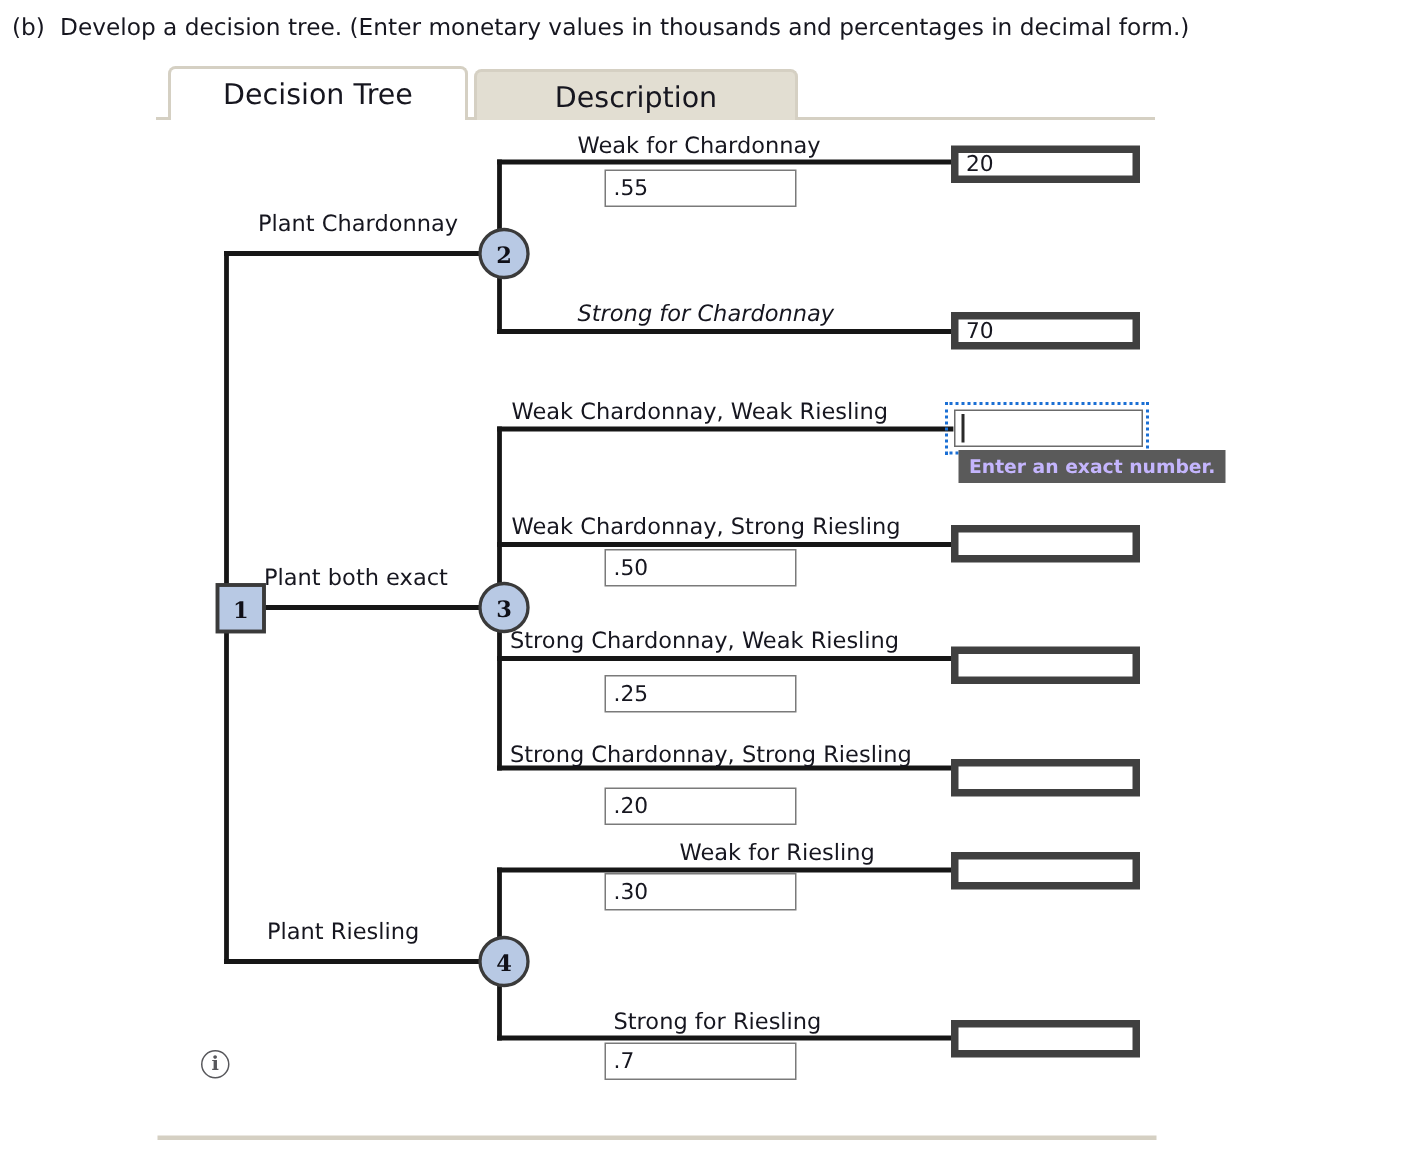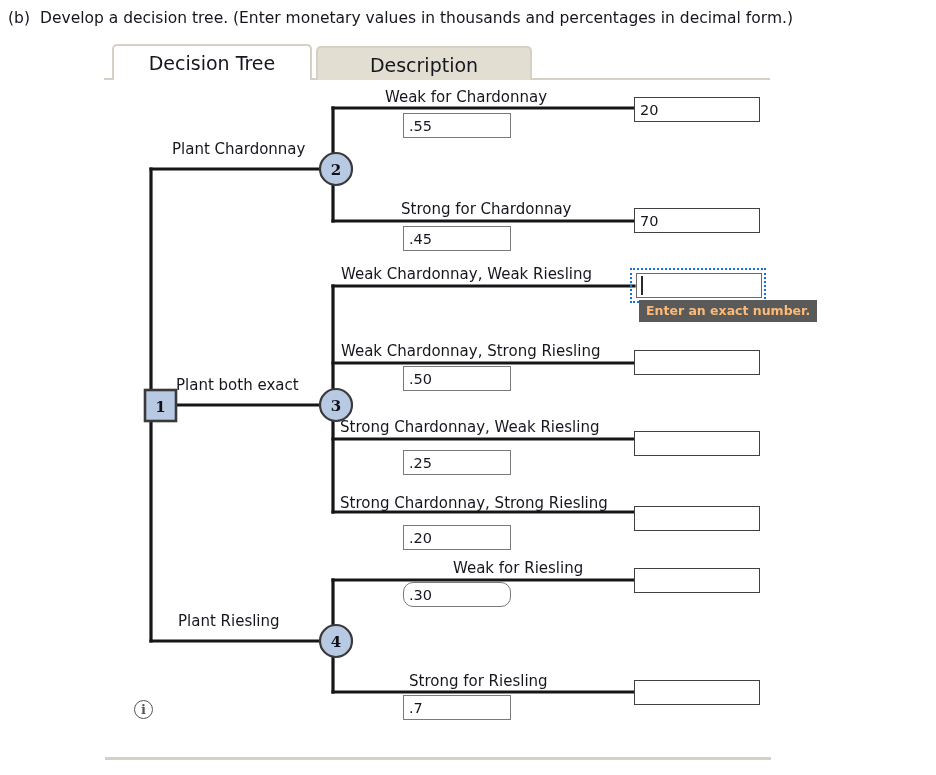--- a/index.html
+++ b/index.html
@@ -98,39 +98,39 @@
   .blabel {
     position: absolute;
     font-size: 15px;
     white-space: nowrap;
     color: #16161f;
   }
 
   
   .prob-box {
     position: absolute;
-    width: 108px;
+    width: 128px;
     height: 25px;
     box-sizing: border-box;
     border: 1px solid #7a7a7a;
     background: #ffffff;
     font-family: "DejaVu Sans", "Liberation Sans", sans-serif;
     font-size: 14.5px;
     color: #16161f;
     padding: 0 0 0 5px;
     line-height: 23px;
     outline: none;
   }
   
   .pay-box {
     position: absolute;
     width: 126px;
     height: 25px;
     box-sizing: border-box;
-    border: 1px solid #404040;
+    border: 5px solid #404040;
     background: #ffffff;
     font-family: "DejaVu Sans", "Liberation Sans", sans-serif;
     font-size: 14.5px;
     color: #16161f;
     padding: 0 0 0 5px;
     line-height: 23px;
     outline: none;
   }
   .pay-box.focused {
     border: 1px solid #6b6b6b;
@@ -145,21 +145,21 @@
   
   #caret {
     position: absolute;
     width: 2px;
     background: #2a2a2a;
   }
   
   #tooltip {
     position: absolute;
     background: #5a5a5a;
-    color: #fdba74;
+    color: #c4b5fd;
     font-size: 12.5px;
     font-weight: bold;
     padding: 4px 7px 5px 7px;
     white-space: nowrap;
     line-height: 13px;
   }
 
   
   #info-icon {
     position: absolute;
@@ -243,22 +243,21 @@
   <div class="node-num" style="left:320px; top:553px; width:32px;">4</div>
 
   <div class="blabel" style="left:172px; top:60px;">Plant Chardonnay</div>
   <div class="blabel" style="left:176px; top:296px;">Plant both exact</div>
   <div class="blabel" style="left:178px; top:532px;">Plant Riesling</div>
 
   <div class="blabel" style="left:385px; top:8px;">Weak for Chardonnay</div>
   <input class="prob-box" style="left: 403px; top: 33px;" type="text" value=".55">
   <input class="pay-box" style="left: 634px; top: 17px;" type="text" value="20">
 
-  <div class="blabel" style="left:401px; top:120px;">Strong for Chardonnay</div>
-  <input class="prob-box" style="left: 403px; top: 146px;" type="text" value=".45">
+  <div class="blabel" style="left:385px; top:120px;font-style:italic;">Strong for Chardonnay</div>
   <input class="pay-box" style="left: 634px; top: 128px;" type="text" value="70">
 
   <div class="blabel" style="left:341px; top:185px;">Weak Chardonnay, Weak Riesling</div>
   <div id="focus-ring" style="left:630px; top:188px; width:136px; height:35px;"></div>
   <input class="pay-box focused" style="left: 636px; top: 193px;" type="text" value="">
   <div id="caret" style="left:641px; top:196px; height:19px;"></div>
   <div id="tooltip" style="left:639px; top:220px;">Enter an exact number.</div>
 
   <div class="blabel" style="left:341px; top:262px;">Weak Chardonnay, Strong Riesling</div>
   <input class="prob-box" style="left: 403px; top: 286px;" type="text" value=".50">
@@ -266,21 +265,21 @@
 
   <div class="blabel" style="left:340px; top:338px;">Strong Chardonnay, Weak Riesling</div>
   <input class="prob-box" style="left: 403px; top: 370px;" type="text" value=".25">
   <input class="pay-box" style="left: 634px; top: 351px;" type="text" value="">
 
   <div class="blabel" style="left:340px; top:414px;">Strong Chardonnay, Strong Riesling</div>
   <input class="prob-box" style="left: 403px; top: 445px;" type="text" value=".20">
   <input class="pay-box" style="left: 634px; top: 426px;" type="text" value="">
 
   <div class="blabel" style="left:409px; top:479px;margin-left:44px;">Weak for Riesling</div>
-  <input class="prob-box" style="left: 403px; top: 502px; border-radius: 10px;" type="text" value=".30">
+  <input class="prob-box" style="left: 403px; top: 502px;" type="text" value=".30">
   <input class="pay-box" style="left: 634px; top: 488px;" type="text" value="">
 
   <div class="blabel" style="left:409px; top:592px;">Strong for Riesling</div>
   <input class="prob-box" style="left: 403px; top: 615px;" type="text" value=".7">
   <input class="pay-box" style="left: 634px; top: 600px;" type="text" value="">
 </div>
 
 <div id="info-icon">i</div>
 
 <div id="bottom-rule"></div>

